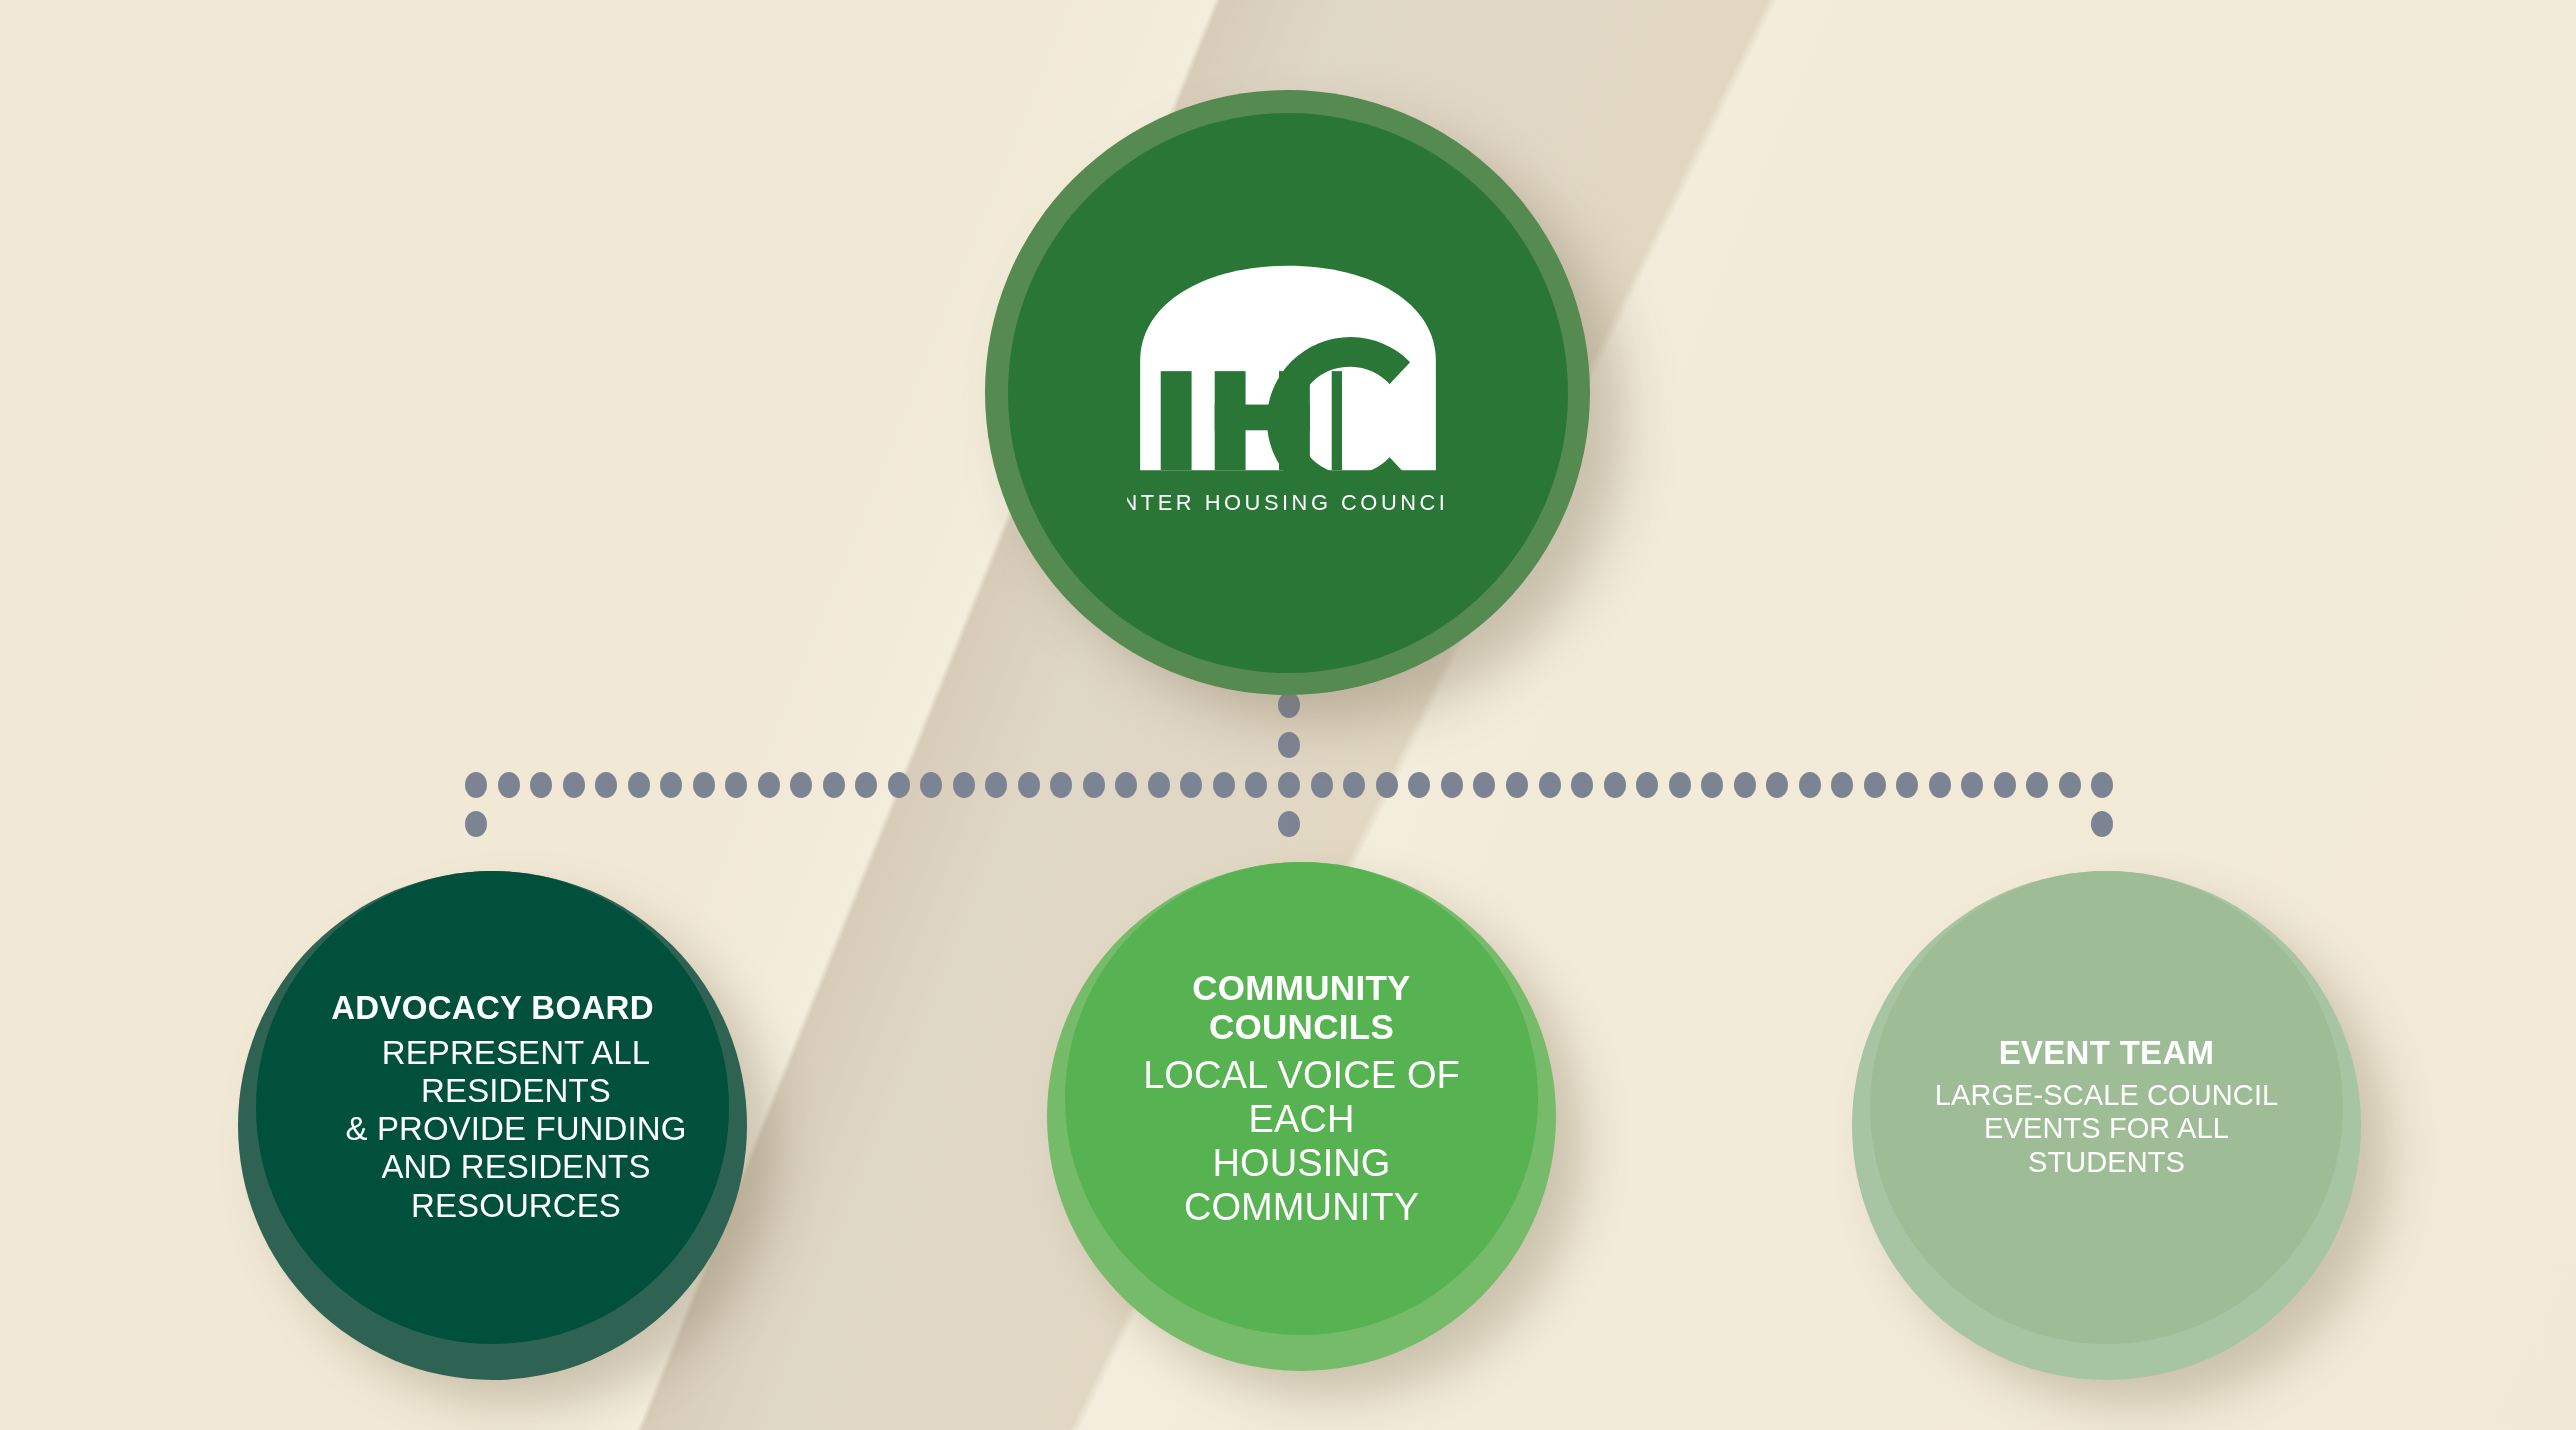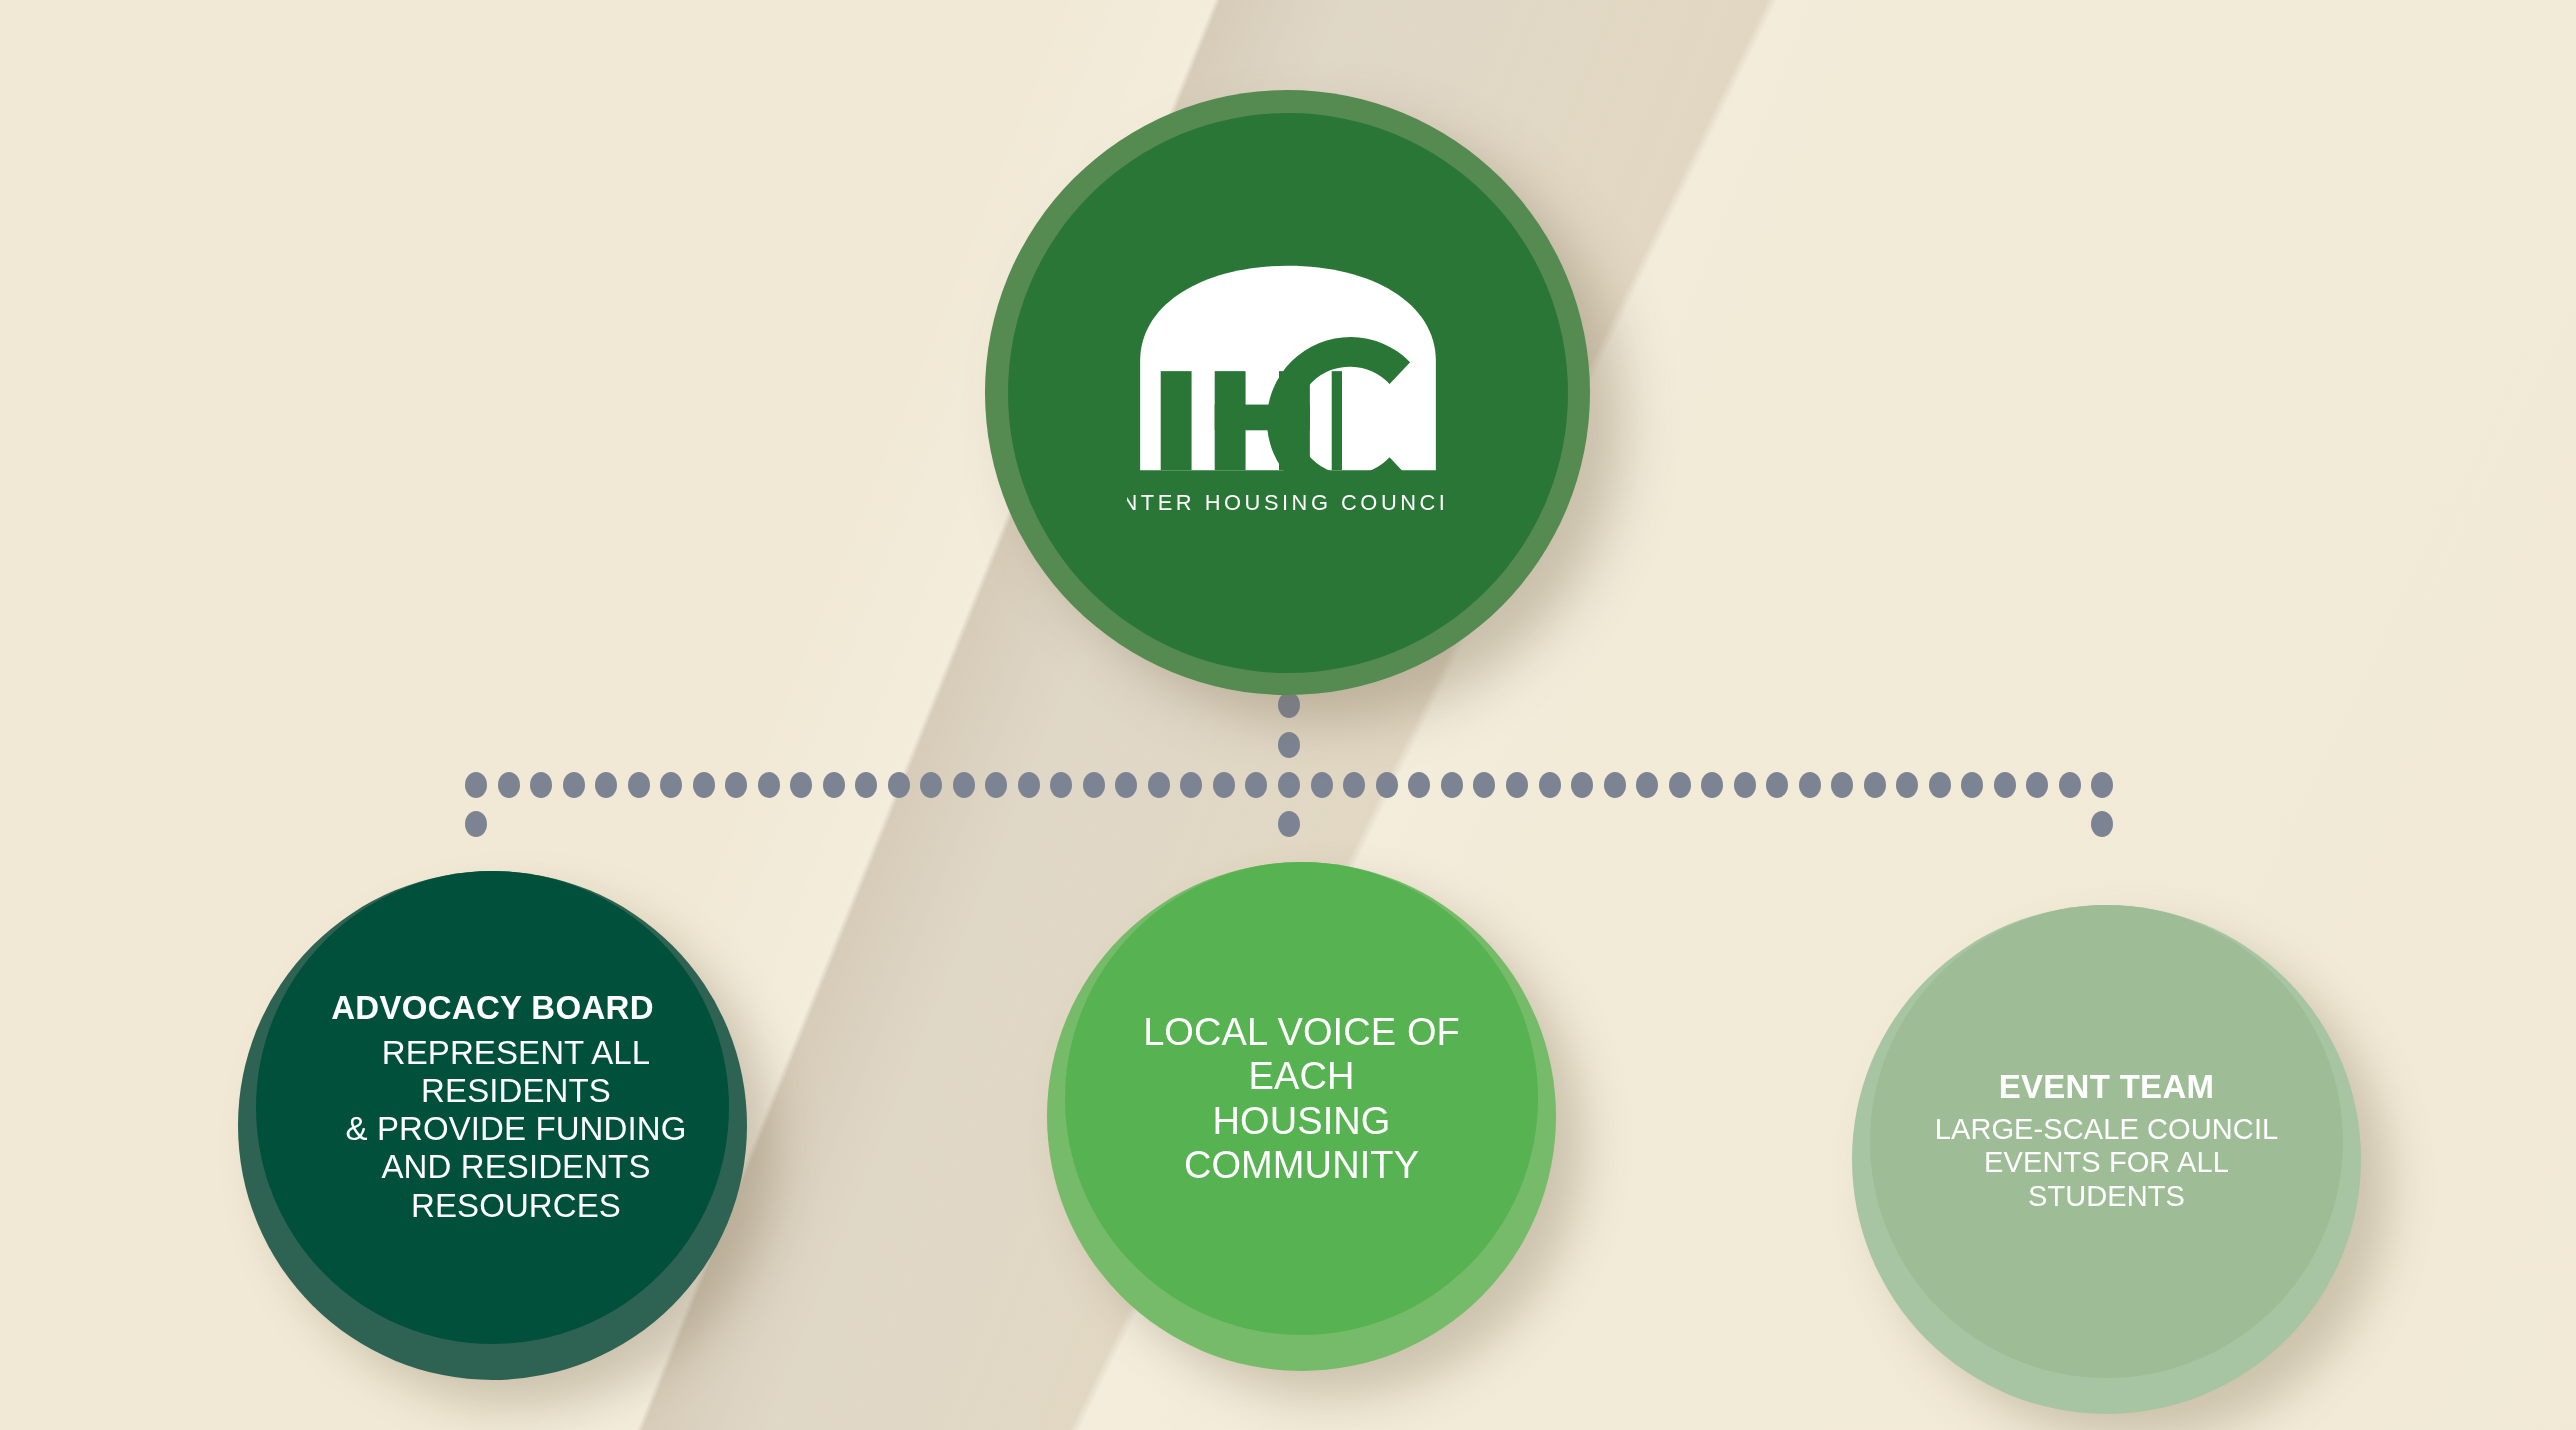--- a/index.html
+++ b/index.html
@@ -154,21 +154,21 @@
   }
   #node-community .node-inner {
     background: #57b351;
     width: calc(100% - 36px); height: calc(100% - 36px);
   }
   #node-community .node-title { font-size: 35px; }
   #node-community .node-desc  { font-size: 38px; }
 
   
   #node-event {
-    left: 1852px; top: 905px; width: 509px; height: 509px;
+    left: 1852px; top: 871px; width: 509px; height: 509px;
     background: #a7c5a2;
     box-shadow: 28px 26px 45px rgba(120,105,80,0.30);
   }
   #node-event .node-inner {
     background: #9ebd96;
     width: calc(100% - 36px); height: calc(100% - 36px);
   }
   #node-event .node-title { font-size: 33px; }
   #node-event .node-desc  { font-size: 29px; }
 
@@ -295,20 +295,24 @@
         <span class="lb">REPRESENT ALL RESIDENTS</span>
         <span class="lb">&amp; PROVIDE FUNDING</span>
         <span class="lb">AND RESIDENTS</span>
         <span class="lb">RESOURCES</span>
       </p>
     </div>
   </div>
 
   <div class="node" id="node-community">
     <div class="node-inner">
+      <p class="node-title">
+        <span class="lb">COMMUNITY</span>
+        <span class="lb">COUNCILS</span>
+      </p>
       <p class="node-desc">
         <span class="lb">LOCAL VOICE OF EACH</span>
         <span class="lb">HOUSING COMMUNITY</span>
       </p>
     </div>
   </div>
 
   <div class="node" id="node-event">
     <div class="node-inner">
       <p class="node-title">EVENT TEAM</p>

